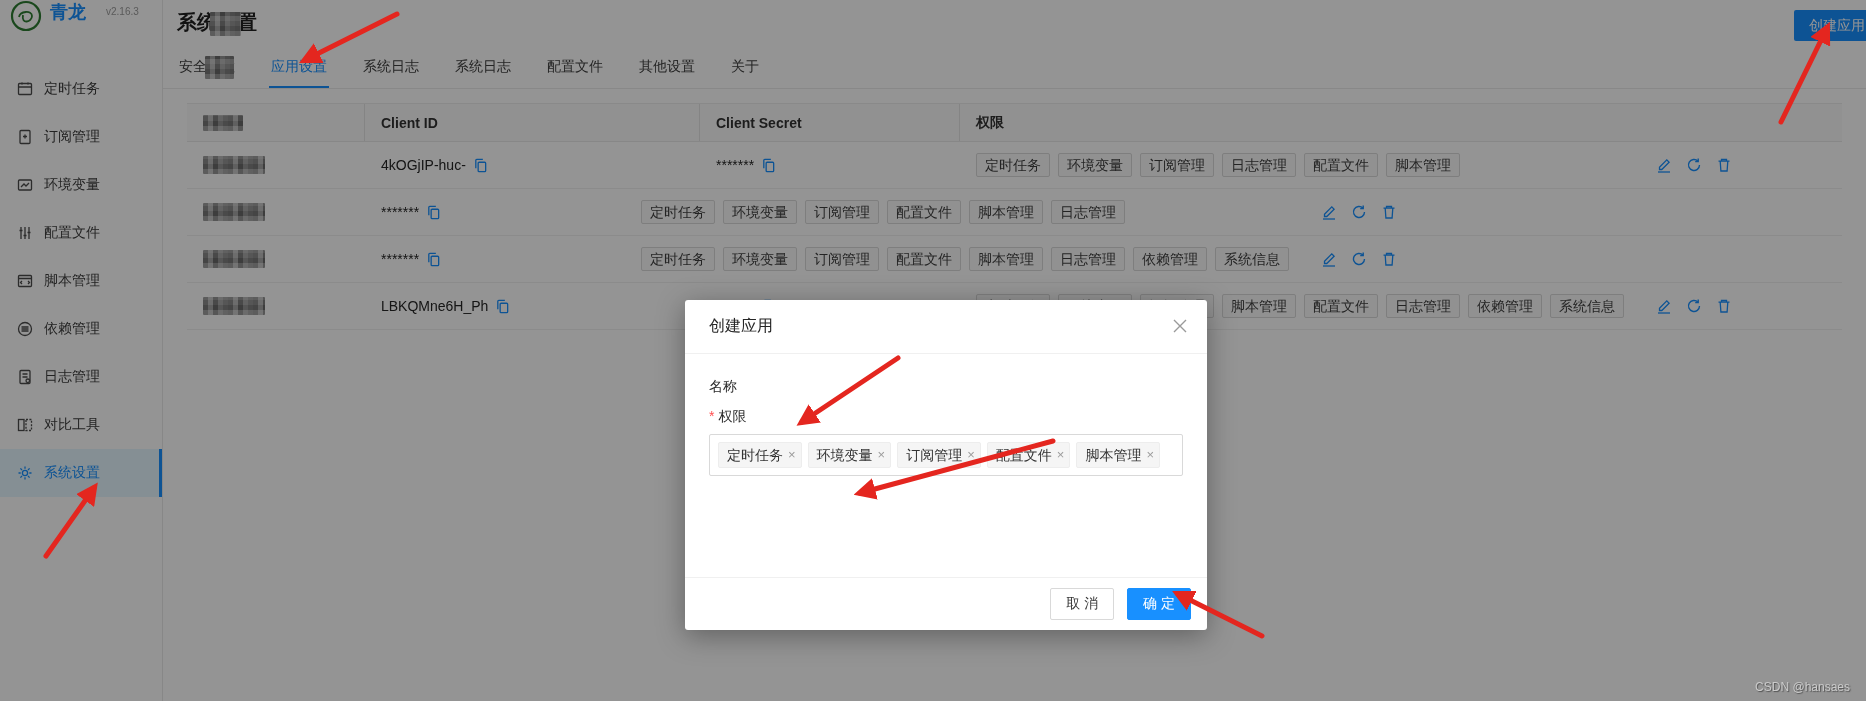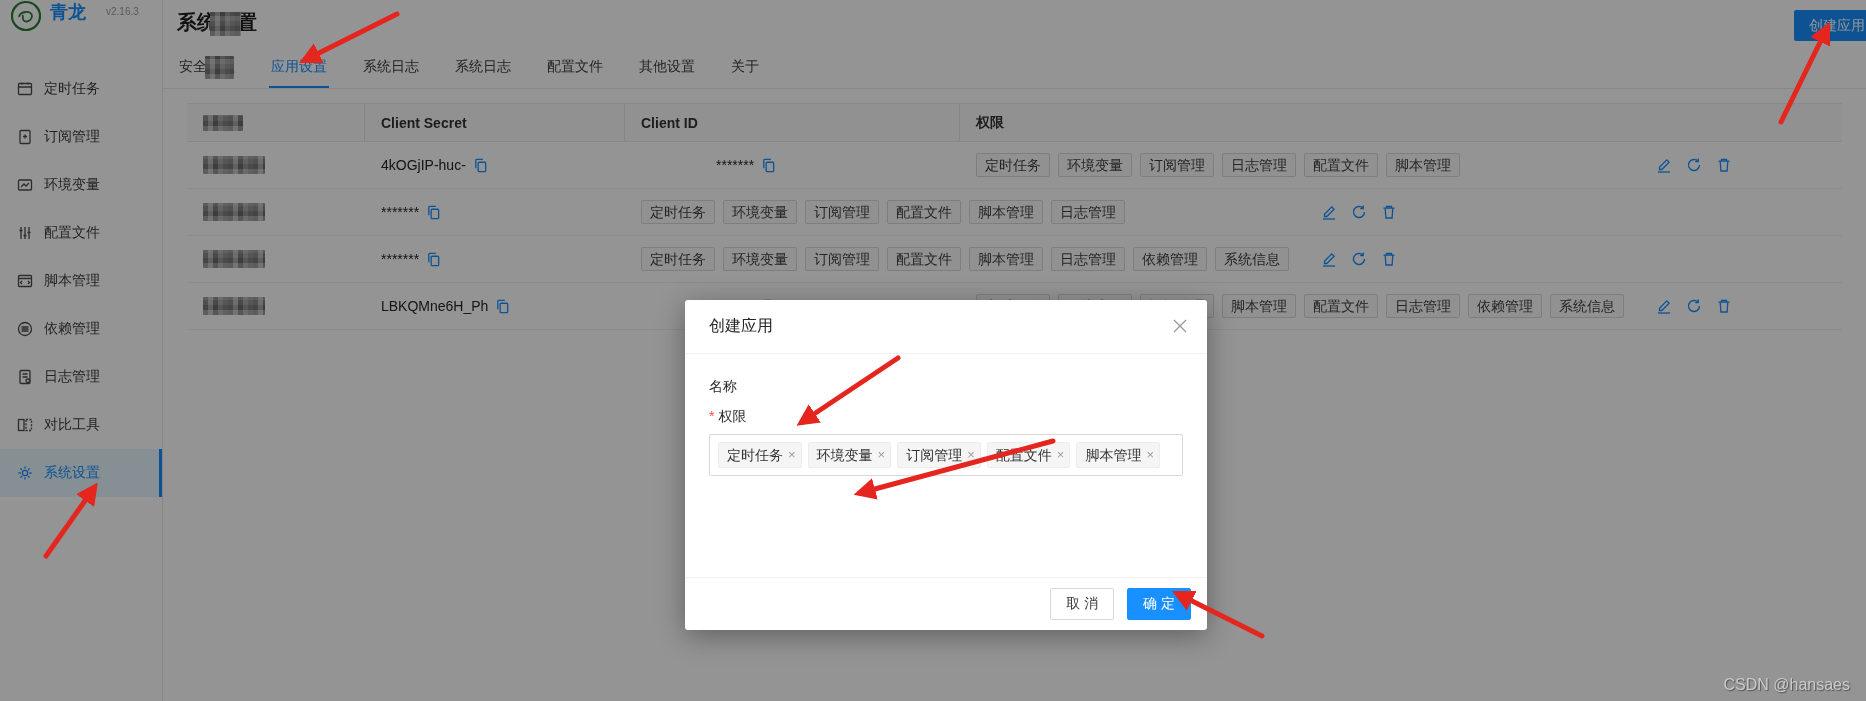--- a/index.html
+++ b/index.html
@@ -95,21 +95,21 @@
   .tag-x { margin-left:5px; color:#9c9c9c; font-size:13px; cursor:pointer; }
   .modal-footer { border-top:1px solid #f0f0f0; padding:10px 16px; text-align:right; }
   .btn { height:32px; padding:0 15px; border-radius:2px; font-size:14px; font-family:inherit;
          cursor:pointer; }
   .btn-default { background:#fff; border:1px solid #d9d9d9; color:#383838; }
   .btn-primary { background:#1890ff; border:1px solid #1890ff; color:#fff; margin-left:9px; }
 
   
   .arrows { position:absolute; inset:0; width:1866px; height:701px; z-index:60; pointer-events:none; }
   .arrow-line { stroke:#e4261f; stroke-width:5; stroke-linecap:round; }
-  .watermark { position:absolute; right:16px; bottom:7px; z-index:65; font-size:16px; color:#cbcbcb;
+  .watermark { position:absolute; right:16px; bottom:7px; z-index:65; font-size:12px; color:#cbcbcb;
                text-shadow:1px 1px 1px rgba(70,70,70,.85); }
 </style>
 </head>
 <body>
 
 <div class="stage">
 
   <aside class="sidebar">
     <div class="logo-row">
       <svg class="logo-circle" viewBox="0 0 32 32">
@@ -250,22 +250,22 @@
 
       </div>
     </div>
 
     <div class="table">
       <div class="thead">
         <div class="tr">
           <div class="th col-name">
             <span class="mosaic name-blob short"></span>
           </div>
+          <div class="th col-cid">Client ID</div>
           <div class="th col-sec">Client Secret</div>
-          <div class="th col-cid">Client ID</div>
           <div class="th col-perm">权限</div>
         </div>
       </div>
       <div class="tbody">
 
           <div class="tr">
             <div class="td col-name">
               <span class="mosaic name-blob"></span>
             </div>
             <div class="td col-cid">

